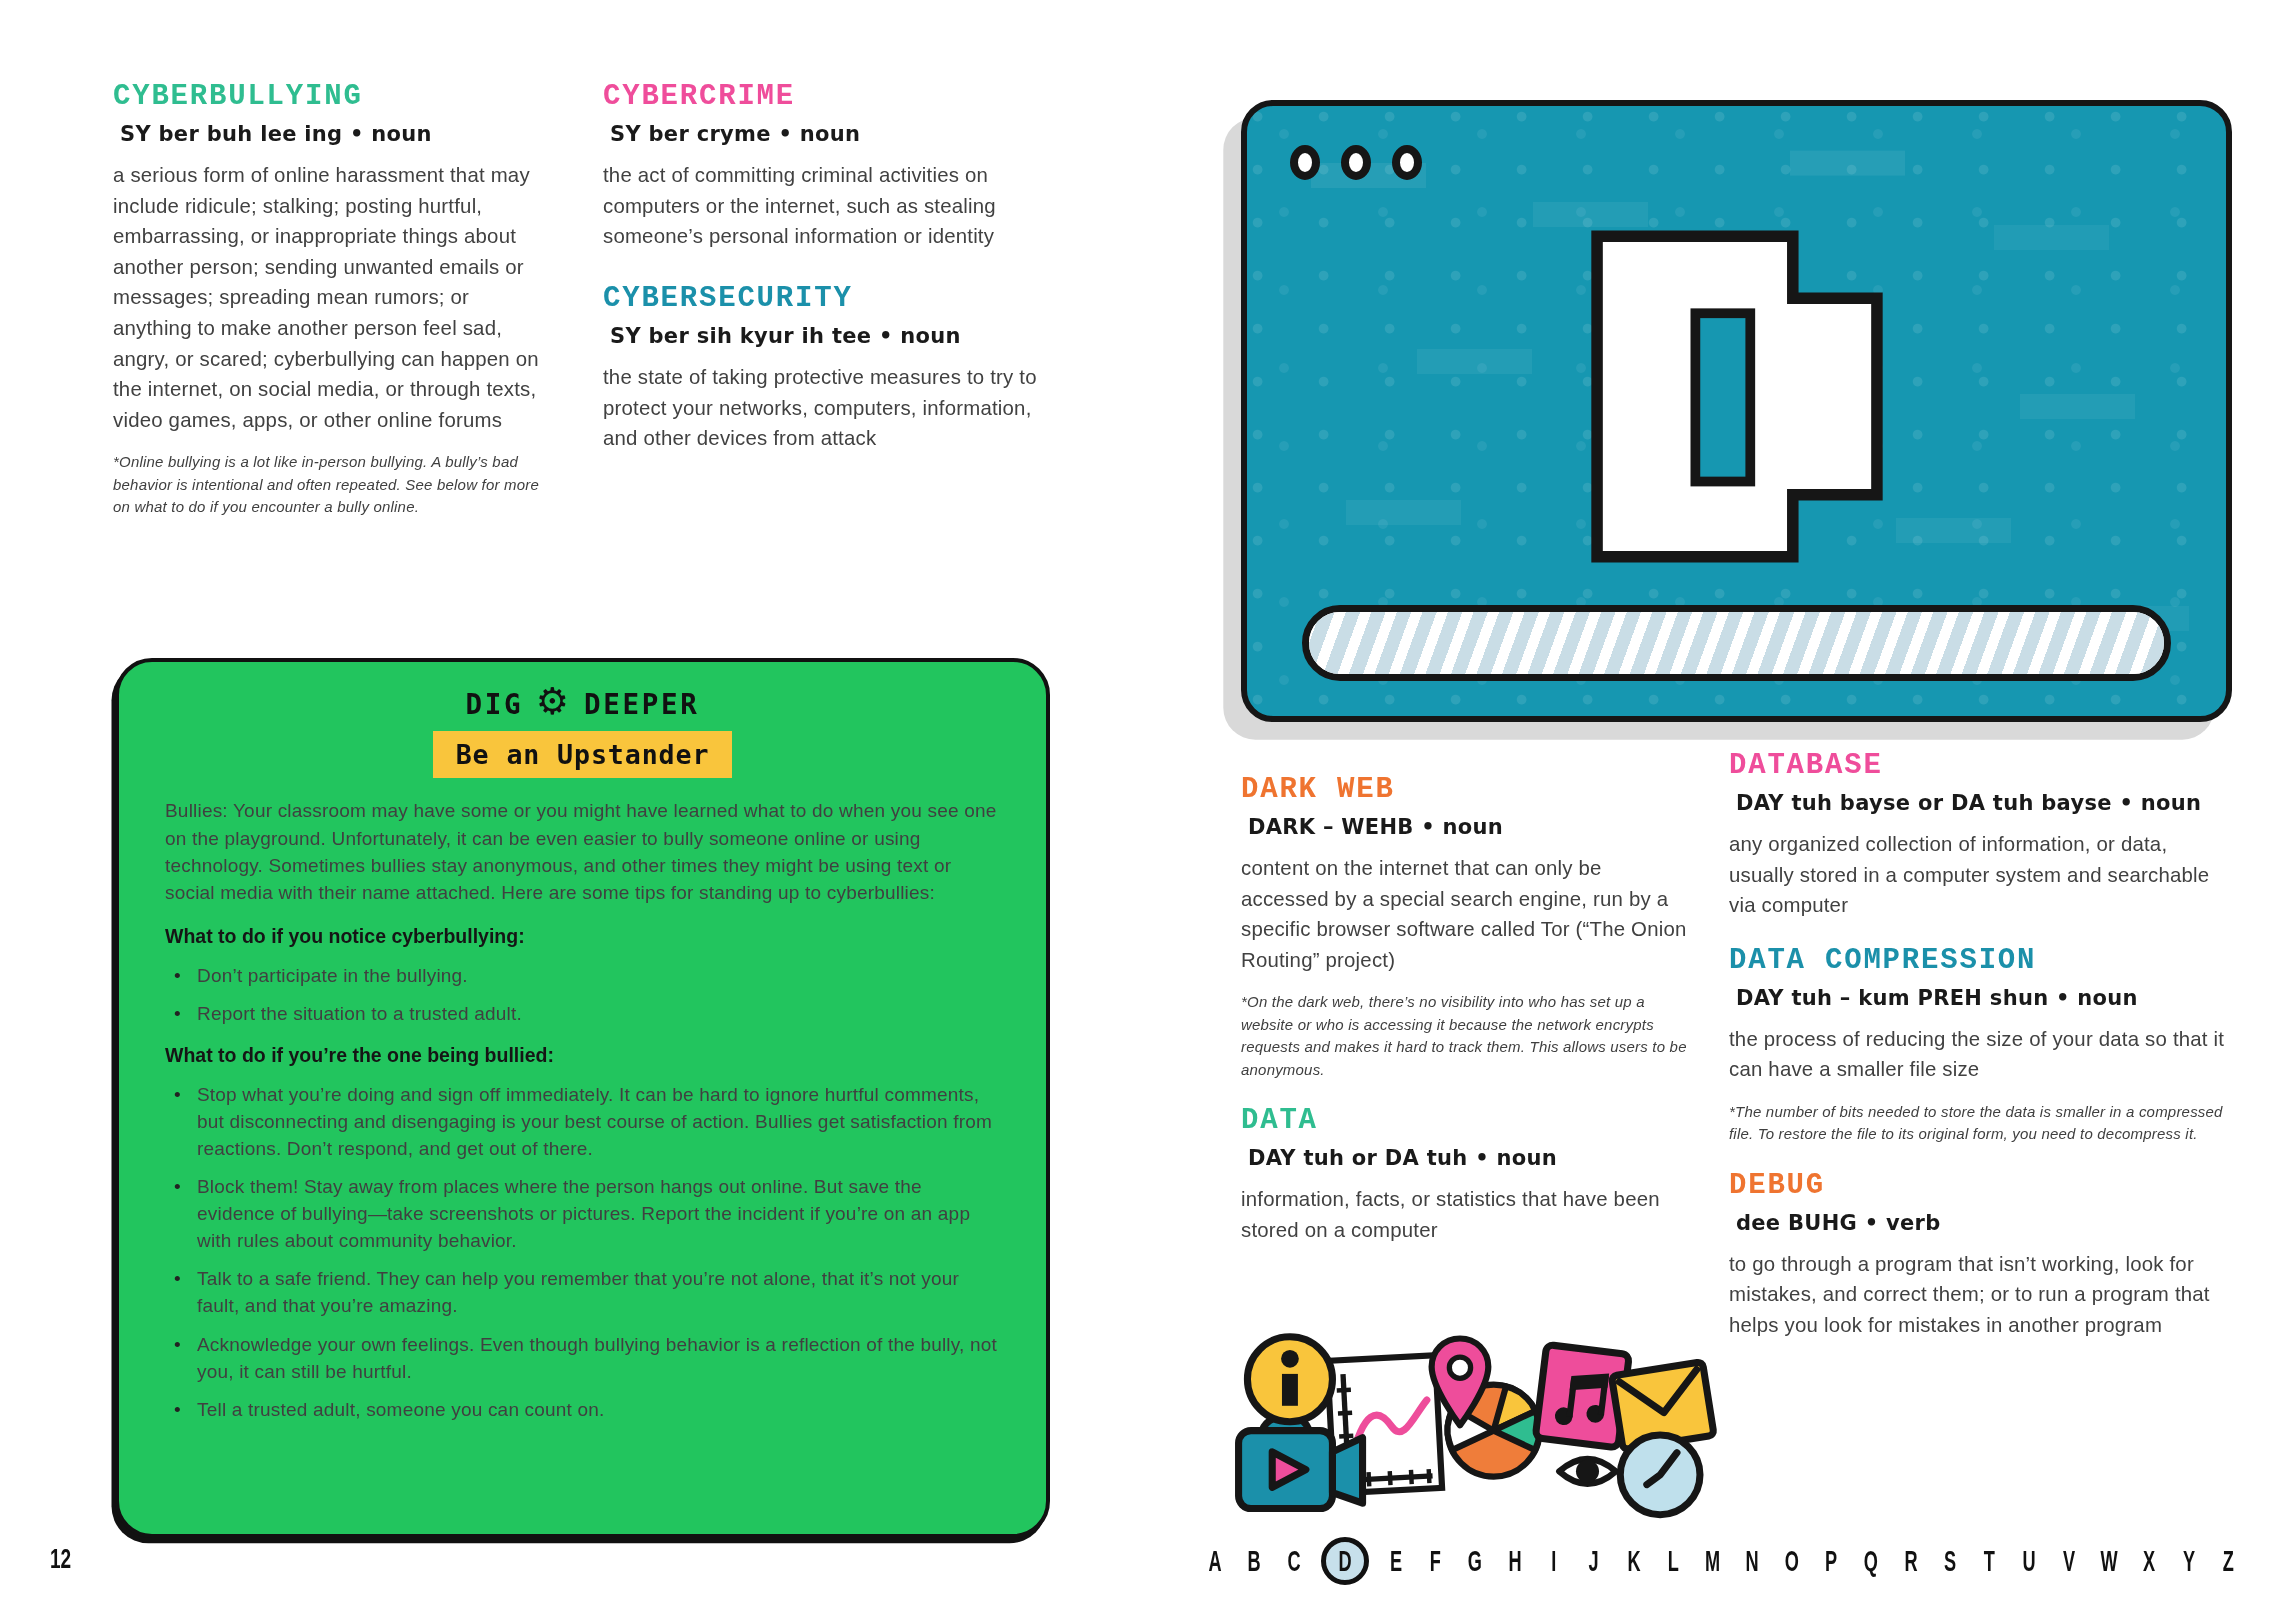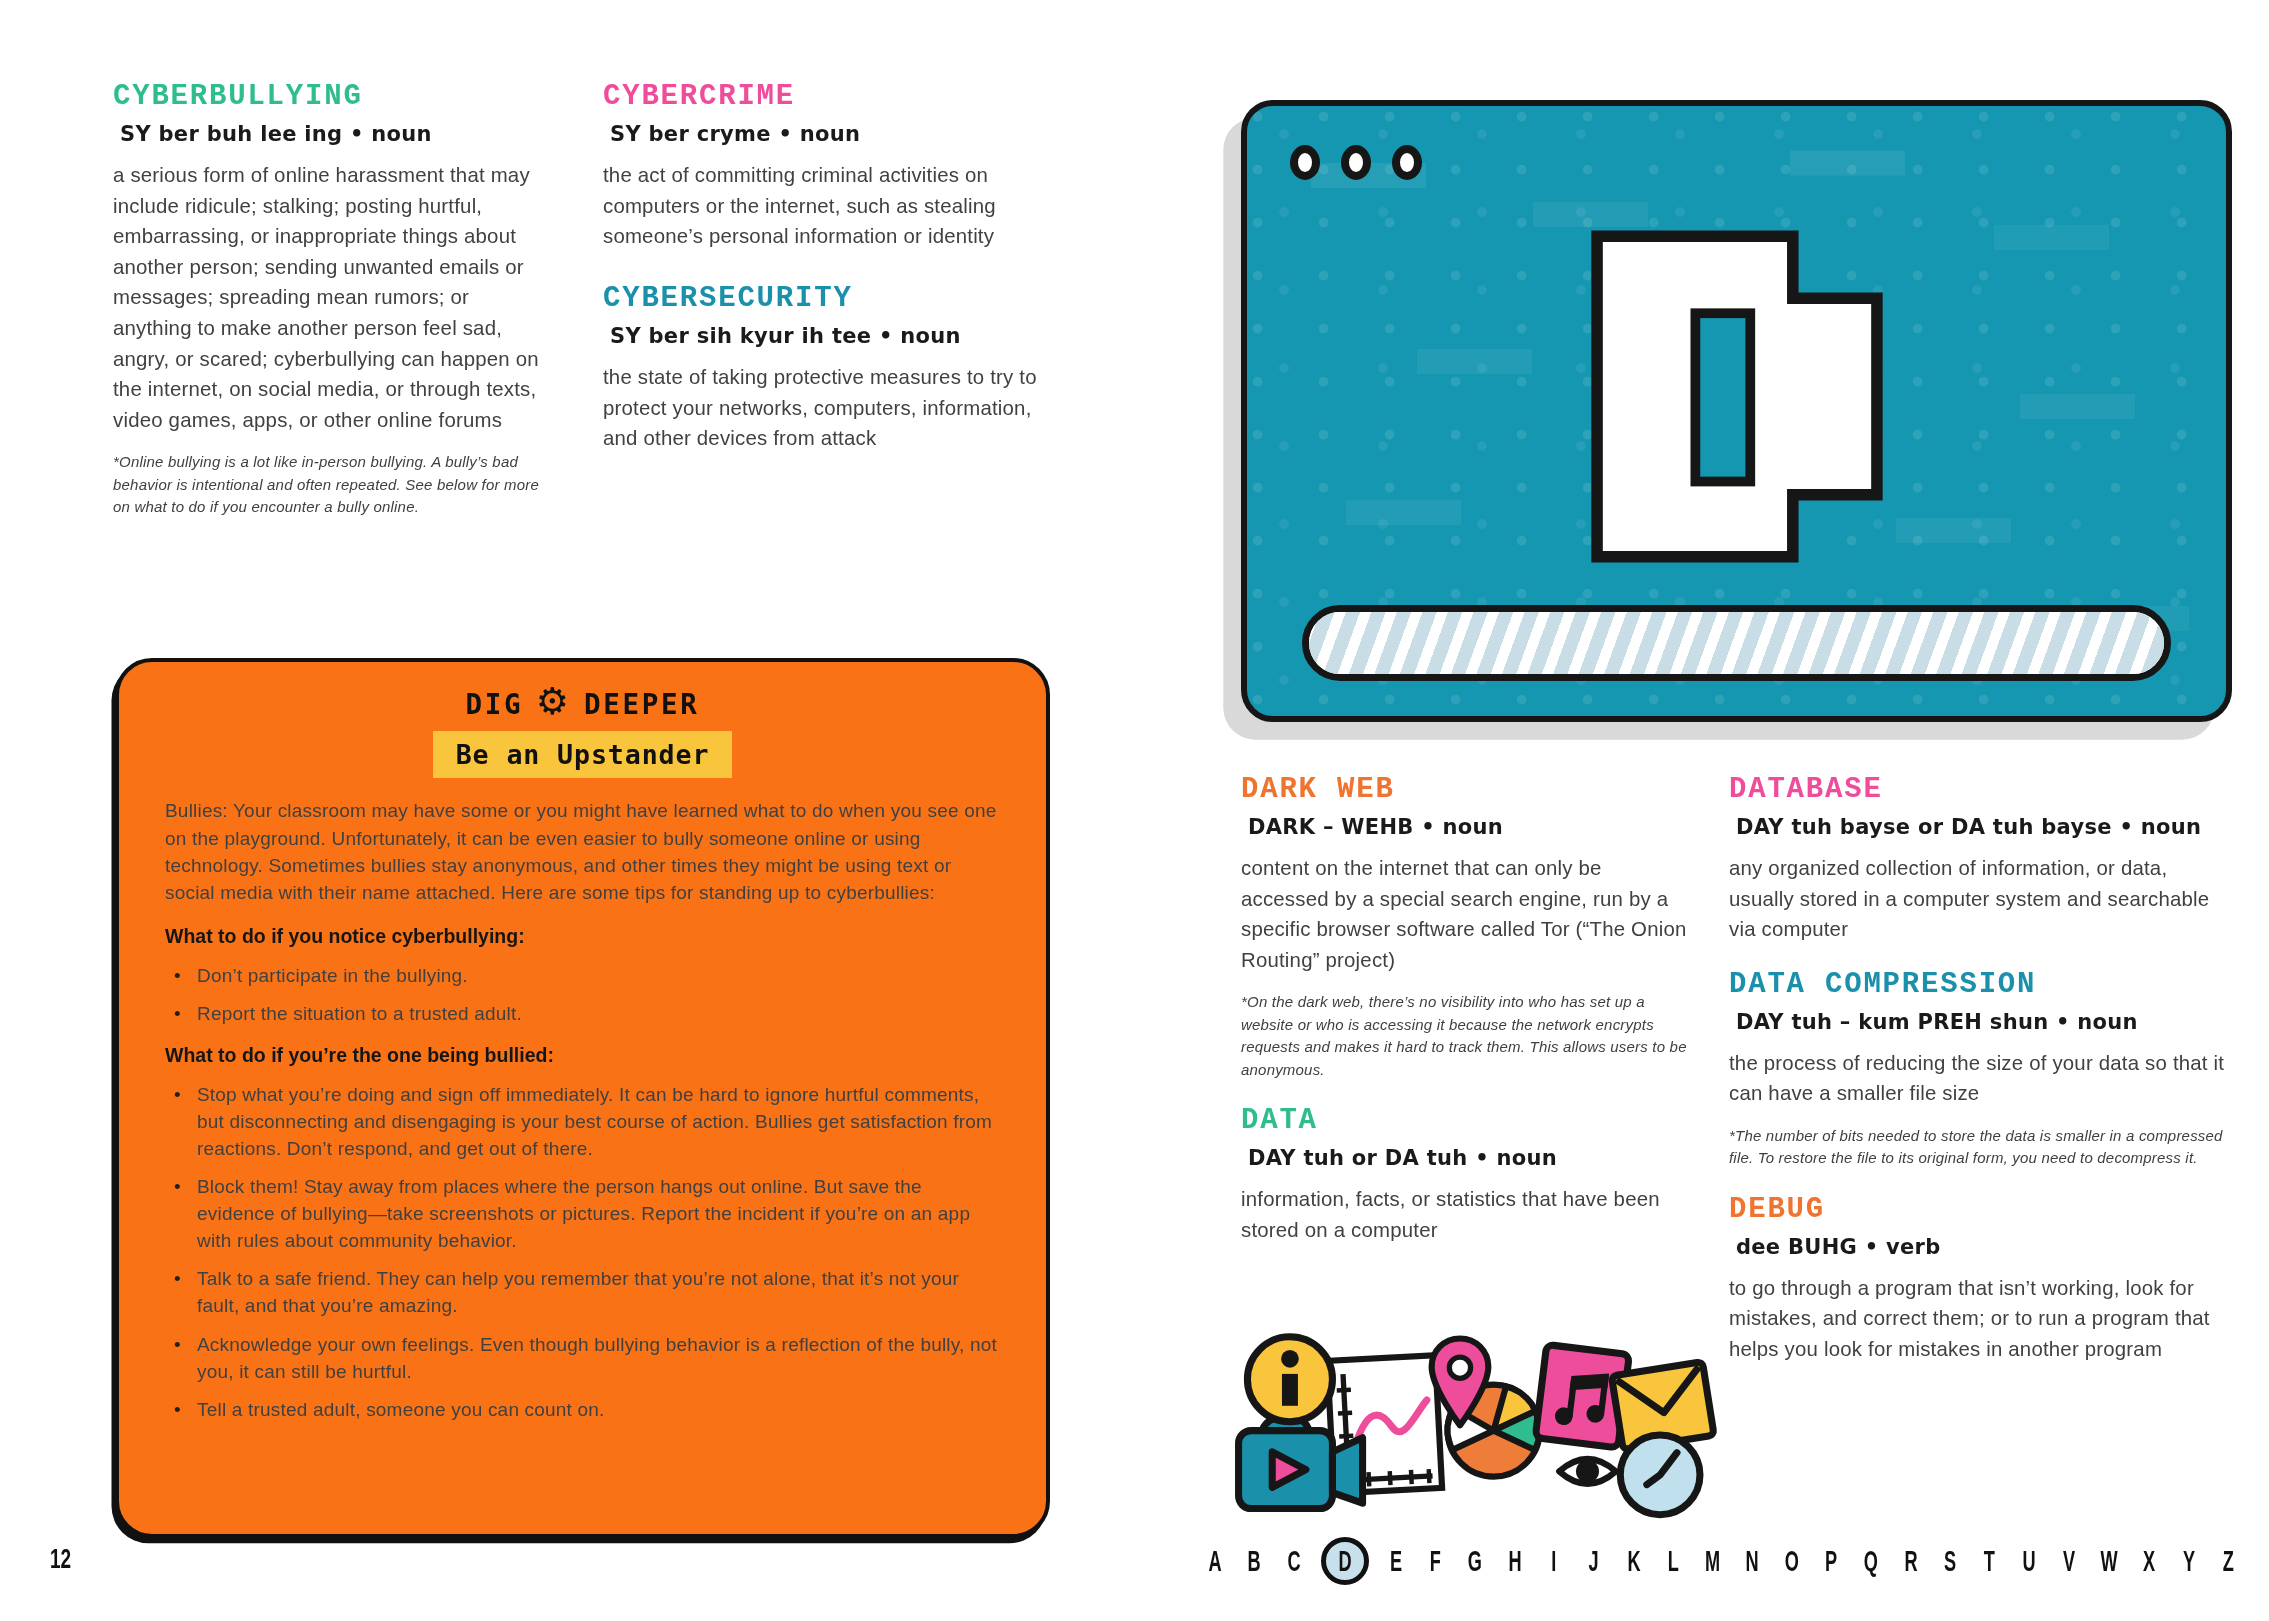--- a/index.html
+++ b/index.html
@@ -20,26 +20,26 @@
           margin-bottom:16px; }
   .note { font-size:15px; line-height:1.5; color:#3f3f3f; font-style:italic;
           letter-spacing:0.2px; margin-bottom:16px; }
   .entry { position:absolute; }
   .col-flow .entry2 { margin-bottom:23px; }
 
   #entry-cyberbullying { left:113px; top:80px;  width:436px; }
   #entry-cybercrime    { left:603px; top:80px;  width:454px; }
   #entry-cybersecurity { left:603px; top:282px; width:454px; }
   #right-col-1 { left:1241px; top:773px; width:450px; }
-  #right-col-2 { left:1729px; top:773px; width:501px; }
+  #right-col-2 { left:1729px; top:749px; width:501px; }
 
   
   #dig-box { left:115px; top:658px; width:935px; height:880px;
              border:4.4px solid #111; border-radius:37px;
-             box-shadow:-3.5px 5.3px 0 #111; background:#f97316;
+             box-shadow:-3.5px 5.3px 0 #111; background:#22c55e;
              padding:23px 46px 17.7px 46px; overflow:hidden; }
   .dig-title { display:flex; justify-content:center; align-items:center; gap:12.4px;
                font-family:"DejaVu Sans Mono", monospace; font-weight:700;
                font-size:27.5px; letter-spacing:2.7px; color:#111; }
   .gear { font-family:"DejaVu Sans", sans-serif; font-size:37px; line-height:1;
           color:#111; transform:translateY(-1.8px); }
   .dig-sub-wrap { text-align:center; margin-top:8.9px; margin-bottom:19.5px; }
   .dig-sub { display:inline-block; background:#f9c53c; color:#111;
              font-family:"DejaVu Sans Mono", monospace; font-weight:700;
              font-size:26.6px; letter-spacing:0.9px; padding:8px 23px; }

